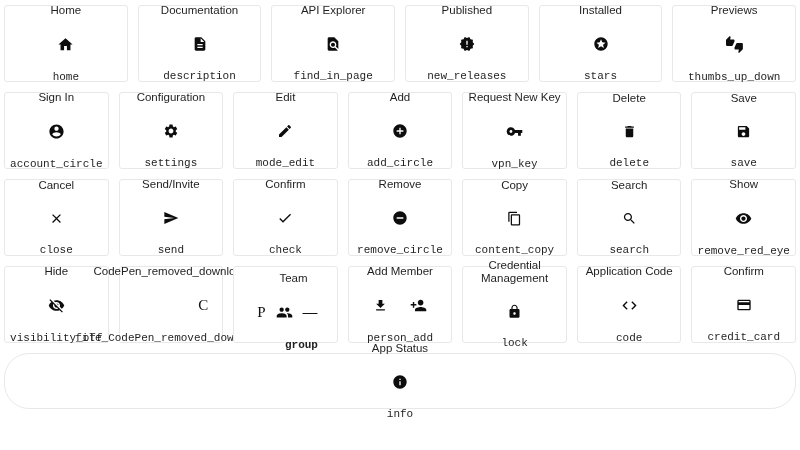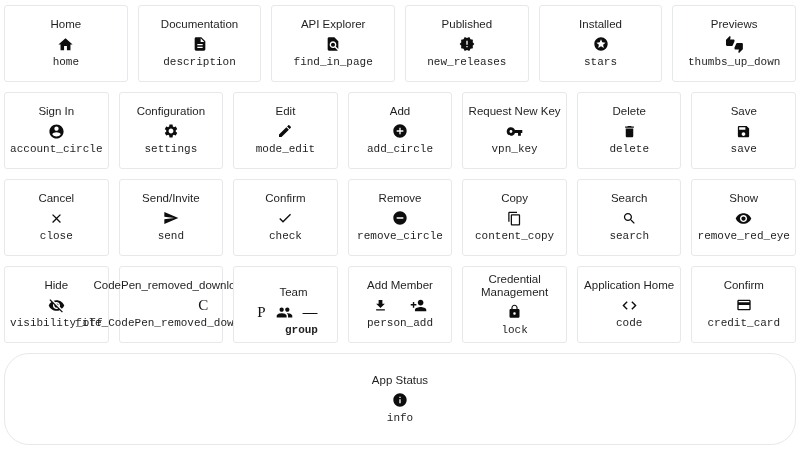--- a/index.html
+++ b/index.html
@@ -31,20 +31,21 @@
     border: 1px solid #e7e8ea;
     border-radius: 3px;
     background: #ffffff;
     height: 77px;
     box-sizing: border-box;
     display: flex;
     flex-direction: column;
     align-items: center;
     justify-content: center;
     position: relative;
+    gap: 16px;
   }
 
   .card .title {
     font-family: "Liberation Sans", sans-serif;
     font-size: 11.5px;
     line-height: 13px;
     color: #1f1f1f;
     text-align: center;
     white-space: nowrap;
     margin-bottom: 3px;
@@ -128,21 +129,21 @@
     left: 16px;
     font-weight: bold;
   }
 
   .card.addmember-card .glyph {
     gap: 22px;
   }
 
   
   .row.full .card {
-    height: 92px;
+    height: 56px;
     border-radius: 25px;
   }
 </style>
 </head>
 <body>
 
 <div id="grid">
 
   <div class="row">
 
@@ -404,21 +405,21 @@
       <div class="title wrap">Credential Management</div>
       <div class="glyph">
         <svg width="15" height="15" viewBox="0 0 24 24">
             <path d="M18 8h-1V6c0-2.76-2.24-5-5-5S7 3.24 7 6v2H6c-1.1 0-2 .9-2 2v10c0 1.1.9 2 2 2h12c1.1 0 2-.9 2-2V10c0-1.1-.9-2-2-2zm-6 9c-1.1 0-2-.9-2-2s.9-2 2-2 2 .9 2 2-.9 2-2 2zm3.1-9H8.9V6c0-1.71 1.39-3.1 3.1-3.1 1.71 0 3.1 1.39 3.1 3.1v2z"></path>
           </svg>
       </div>
       <div class="codename">lock</div>
     </div>
 
     <div class="card">
-      <div class="title">Application Home</div>
+      <div class="title">Application Code</div>
       <div class="glyph">
         <svg width="17" height="17" viewBox="0 0 24 24">
             <path d="M9.4 16.6L4.8 12l4.6-4.6L8 6l-6 6 6 6 1.4-1.4zm5.2 0l4.6-4.6-4.6-4.6L16 6l6 6-6 6-1.4-1.4z"></path>
           </svg>
       </div>
       <div class="codename">code</div>
     </div>
 
     <div class="card">
       <div class="title">Confirm</div>

